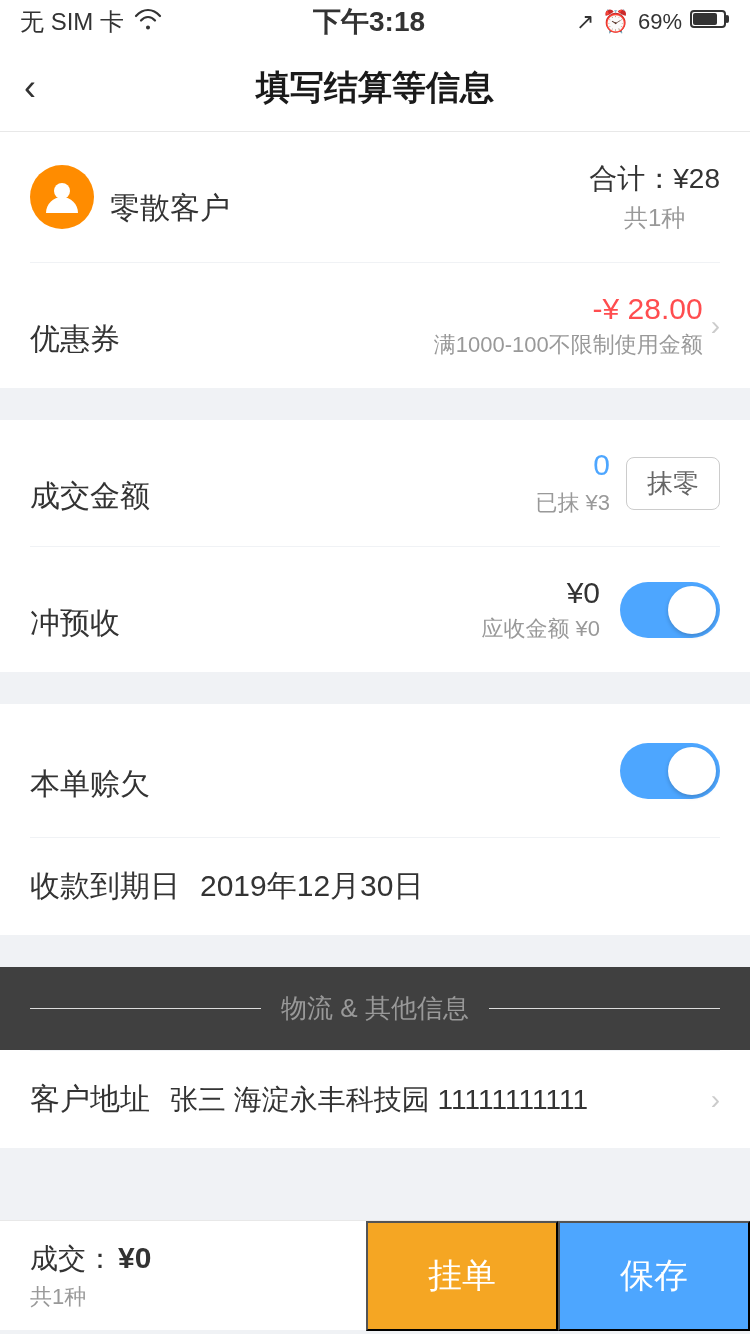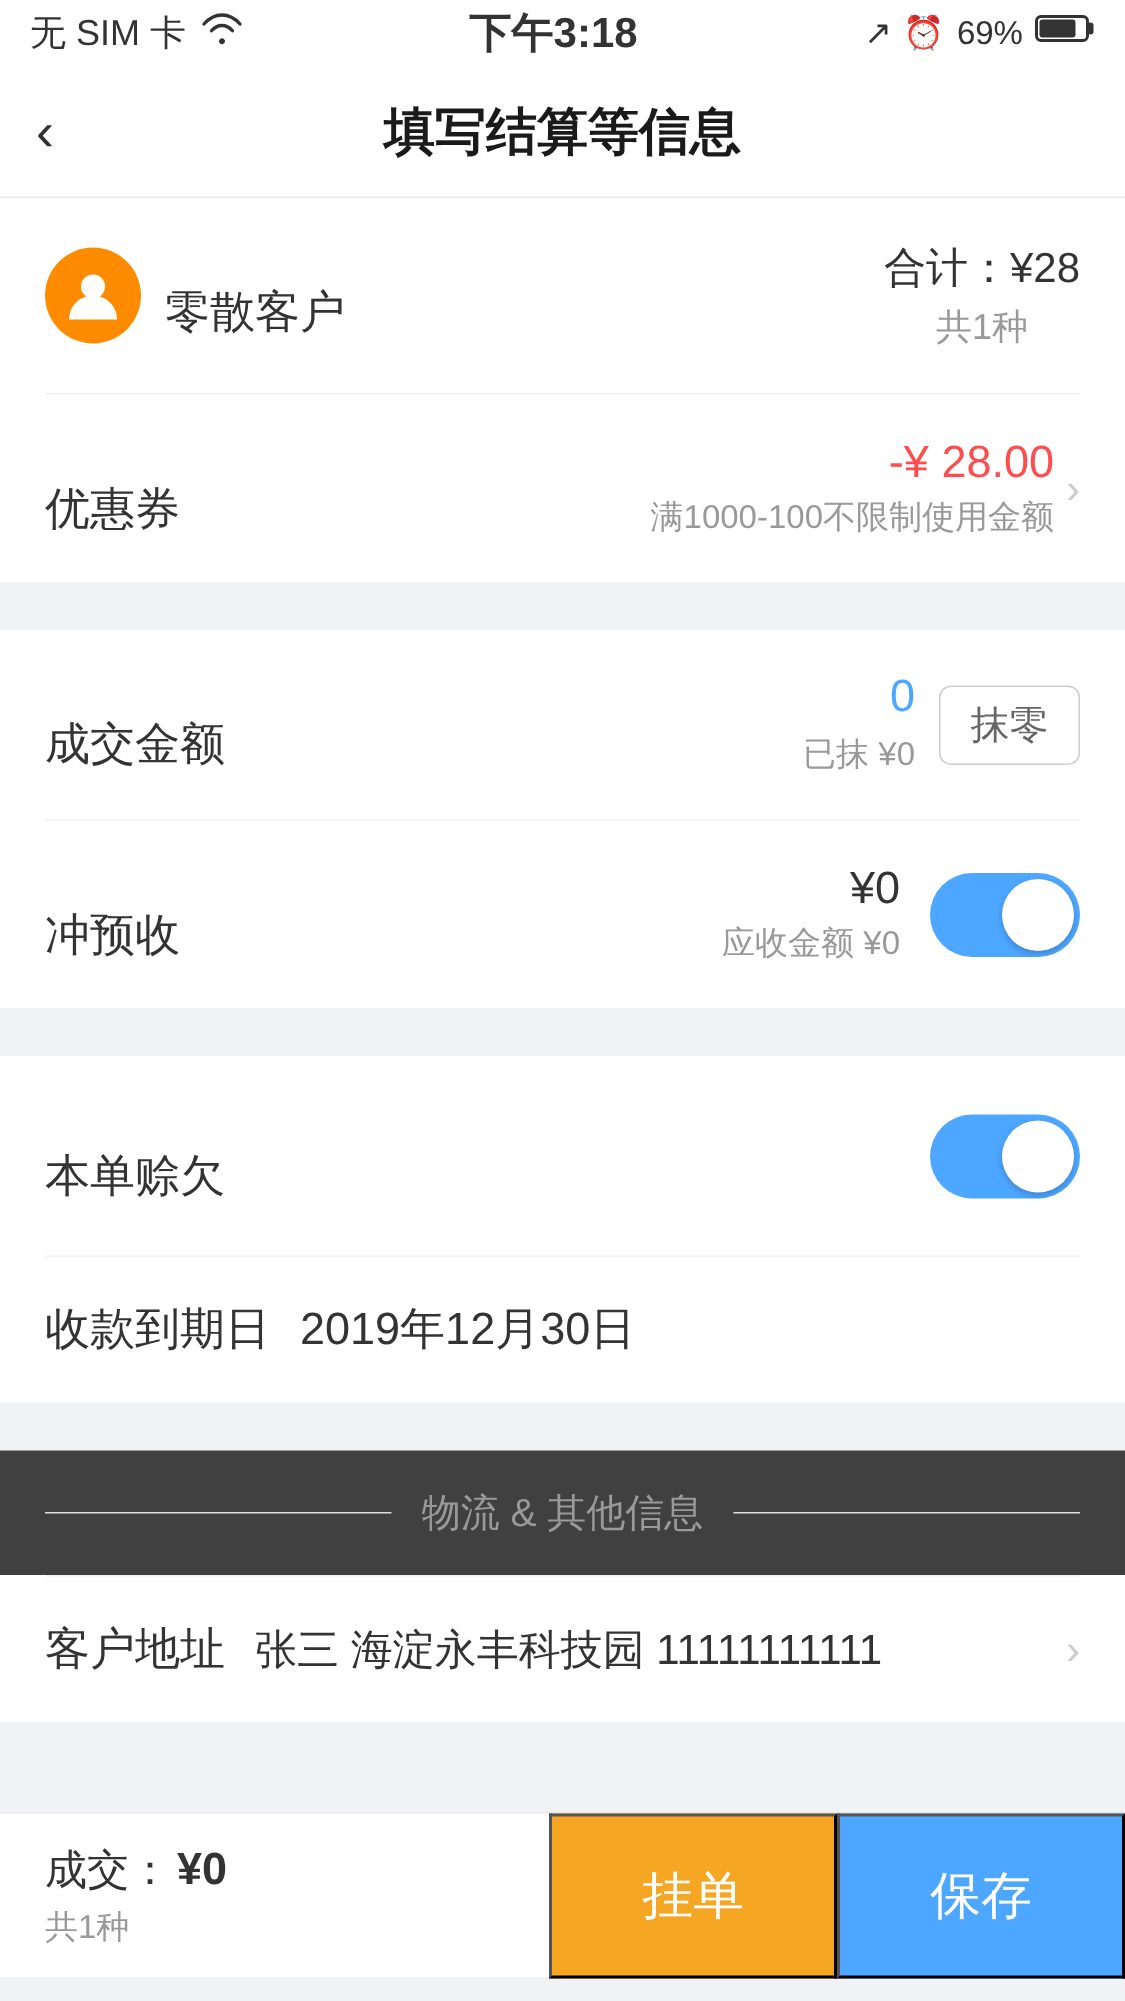--- a/index.html
+++ b/index.html
@@ -211,21 +211,21 @@
       justify-content: space-between;
     }
     .address-left { display: flex; align-items: center; gap: 20px; }
     .address-label { font-size: 30px; color: #333; flex-shrink: 0; }
     .address-value { font-size: 28px; color: #333; }
     .address-chevron { font-size: 28px; color: #ccc; }
 
     
     .bottom-bar {
       position: fixed;
-      bottom: 16px;
+      bottom: 4px;
       width: 750px;
       height: 110px;
       background: #fff;
       display: flex;
       align-items: center;
       border-top: 1px solid #e8e8e8;
     }
     .bottom-summary {
       flex: 1;
       padding: 0 30px;
@@ -323,21 +323,21 @@
 </div>
 
 <div class="section-divider"></div>
 
 <div class="section">
   <div class="amount-row">
     <span class="row-label">成交金额</span>
     <div style="display:flex; align-items:center; gap:16px;">
       <div style="text-align:right;">
         <div class="amount-value">0</div>
-        <div class="amount-sub">已抹  ¥0</div>
+        <div class="amount-sub">已抹  ¥3</div>
       </div>
       <button class="round-btn">抹零</button>
     </div>
   </div>
   <div class="divider"></div>
 
   <div class="prepay-row">
     <span class="row-label">冲预收</span>
     <div class="prepay-right">
       <div class="prepay-values">

